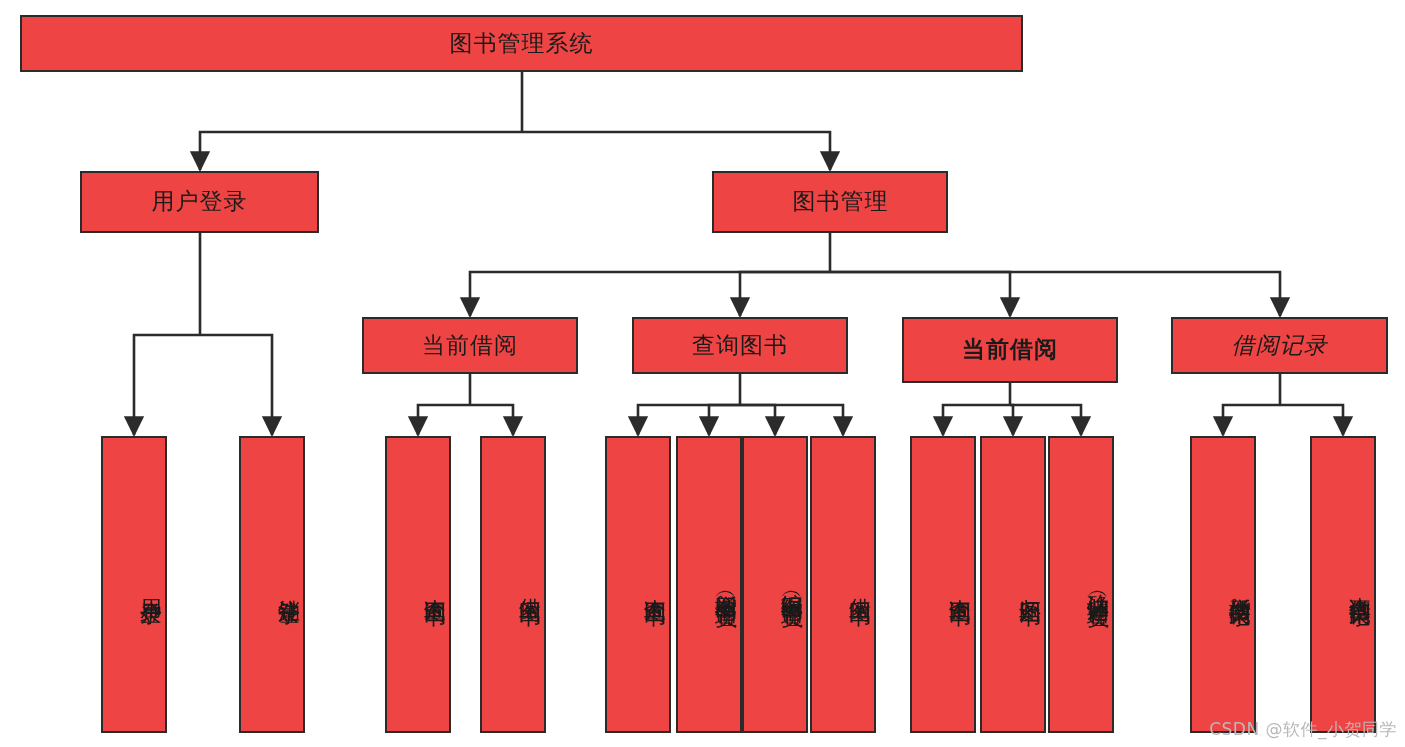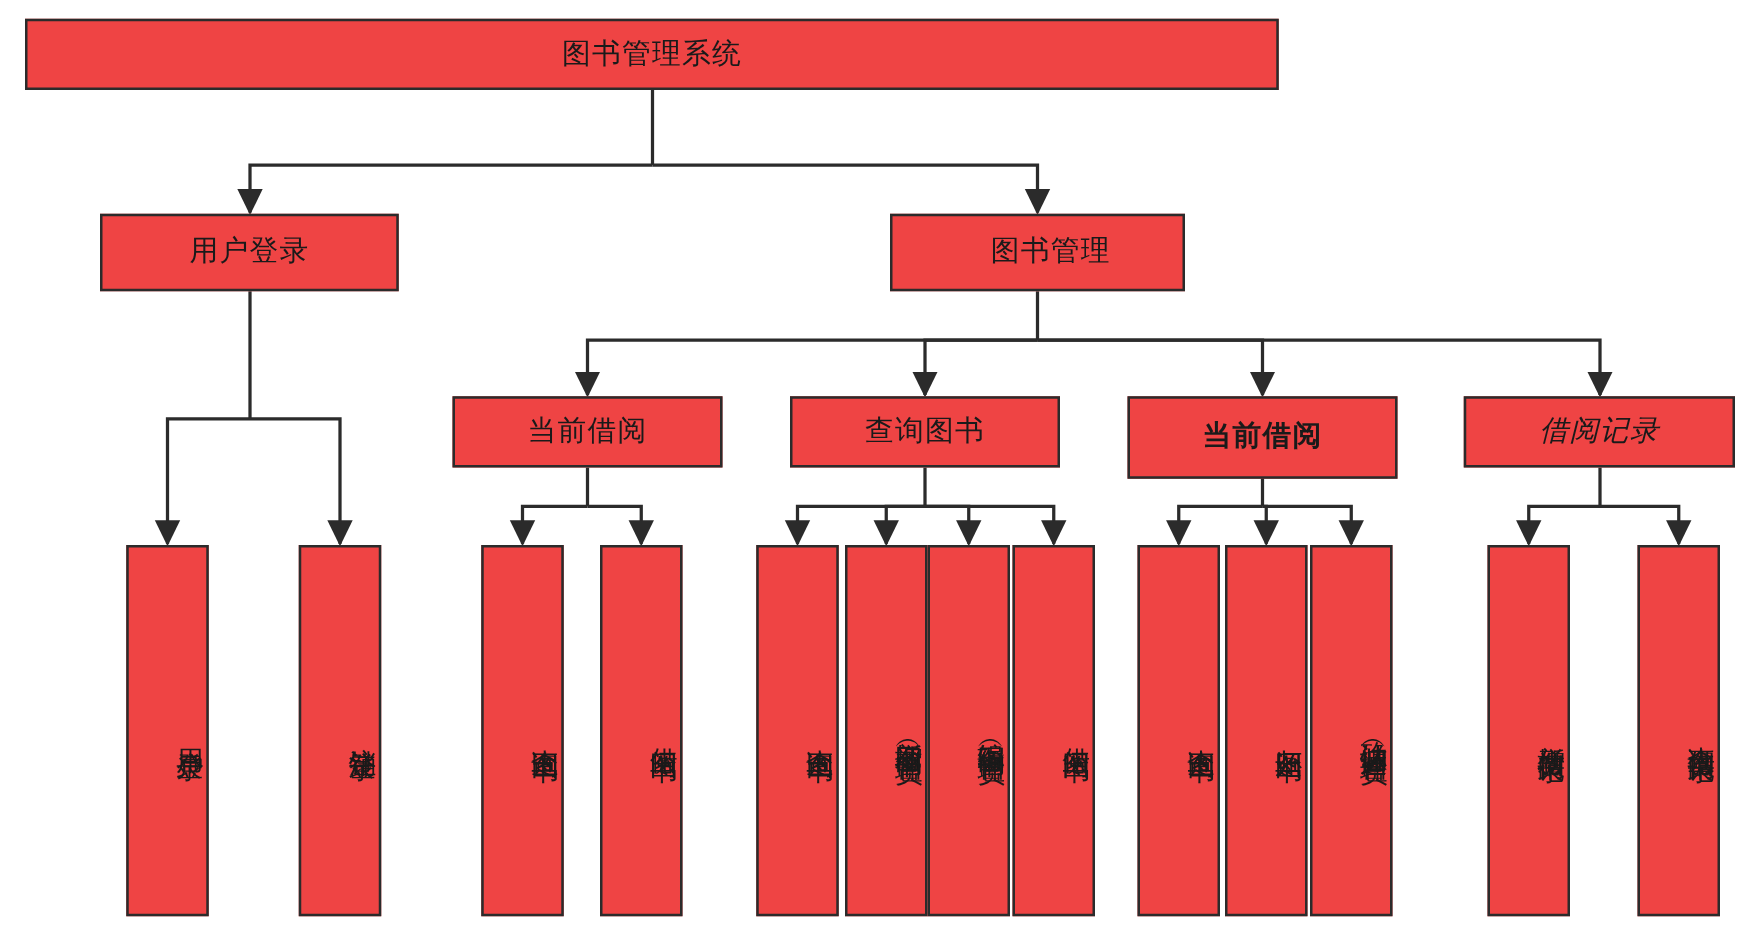--- a/index.html
+++ b/index.html
@@ -161,13 +161,14 @@
       <div class="node vertical" style="left: 1048px; top: 436px; width: 66px; height: 297px;">
         <span class="vtext">确认归还（管理员）</span>
       </div>
       <div class="node vertical" style="left: 1190px; top: 436px; width: 66px; height: 297px;">
         <span class="vtext">新增借阅记录</span>
       </div>
       <div class="node vertical" style="left: 1310px; top: 436px; width: 66px; height: 297px;">
         <span class="vtext">查询借阅记录</span>
       </div>
     </div>
+  <div id="watermark">CSDN @软件_小贺同学</div>
 </div>
 
 </body></html>

